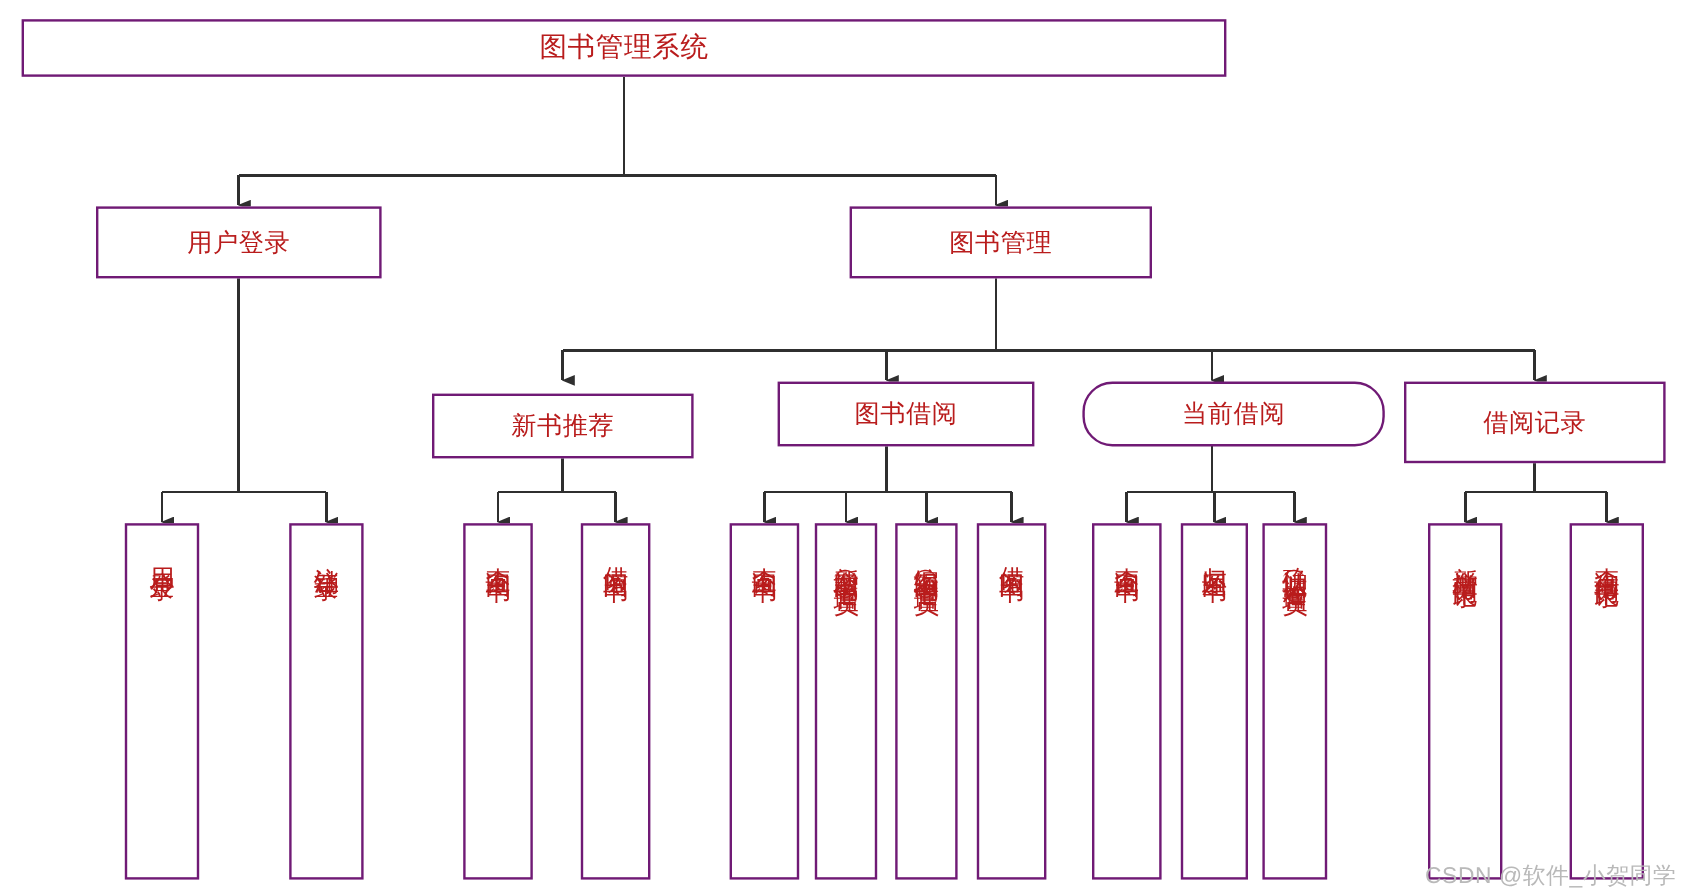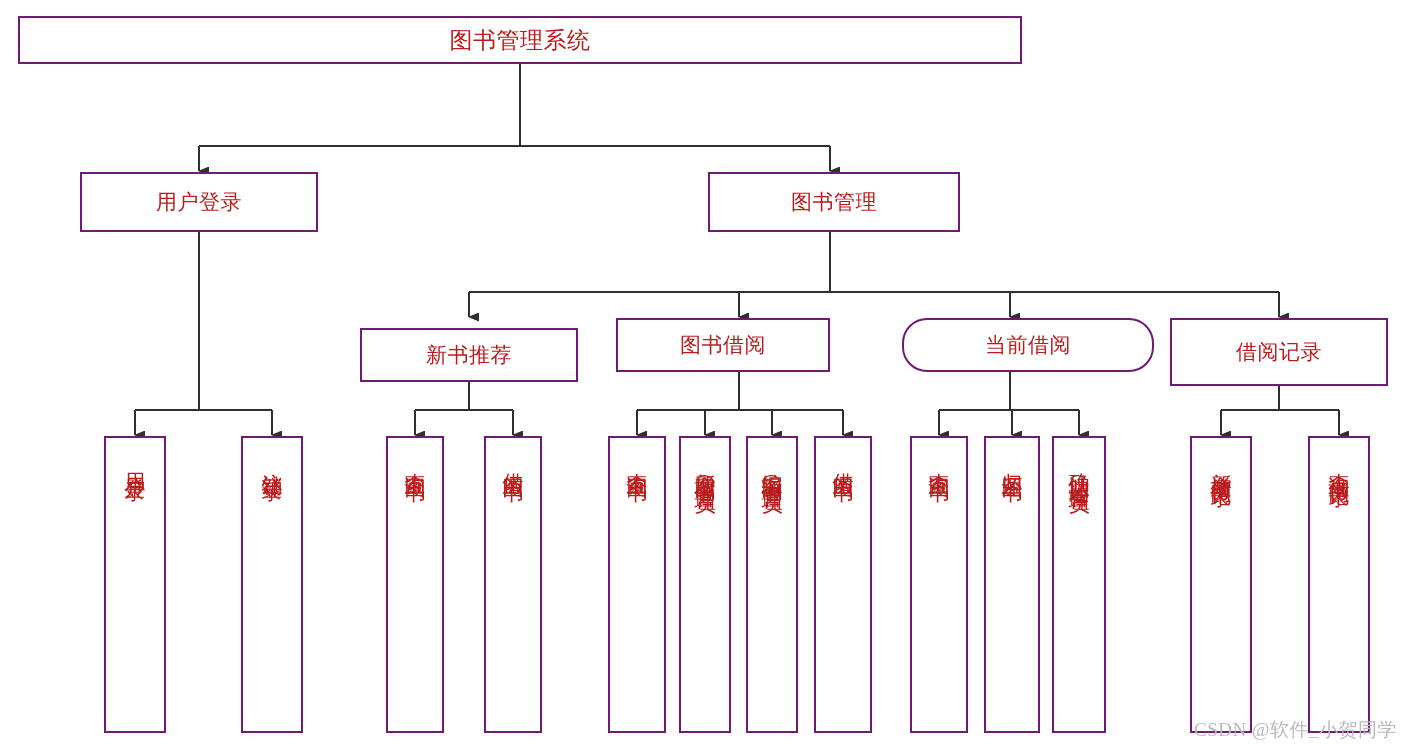--- a/index.html
+++ b/index.html
@@ -65,21 +65,21 @@
   .node.lvl1 .node-label { font-size: 21px; }
   .node.lvl2 .node-label { font-size: 21px; }
   .node.v .node-label   { font-size: 21px; }
 
   #watermark {
     position: absolute;
     right: 8px;
     bottom: 4px;
     font-size: 19px;
     color: #b9b9b9;
-    font-family: Liberation Serif, serif;
+    font-family: Liberation Sans, sans-serif;
     white-space: nowrap;
     letter-spacing: 0.5px;
   }
 </style>
 </head>
 <body>
 
 <div id="diagram-root">
 
   <svg id="edge-layer" viewBox="0 0 1405 747" width="1405" height="747" xmlns="http://www.w3.org/2000/svg">
@@ -131,21 +131,21 @@
       </div>
       <div class="node h lvl1" id="n-user-login" style="left: 80px; top: 172px; width: 238px; height: 60px;">
         <span class="node-label">用户登录</span>
       </div>
       <div class="node h lvl1" id="n-book-manage" style="left: 708px; top: 172px; width: 252px; height: 60px;">
         <span class="node-label">图书管理</span>
       </div>
       <div class="node h lvl2" id="n-new-book-rec" style="left: 360px; top: 328px; width: 218px; height: 54px;">
         <span class="node-label">新书推荐</span>
       </div>
-      <div class="node h lvl2" id="n-book-borrow" style="left: 616px; top: 318px; width: 214px; height: 54px;">
+      <div class="node h lvl2" id="n-book-borrow" style="left: 648px; top: 318px; width: 214px; height: 54px;">
         <span class="node-label">图书借阅</span>
       </div>
       <div class="node h lvl2" id="n-current-borrow" style="left: 902px; top: 318px; width: 252px; height: 54px; border-radius: 25px;">
         <span class="node-label">当前借阅</span>
       </div>
       <div class="node h lvl2" id="n-borrow-record" style="left: 1170px; top: 318px; width: 218px; height: 68px;">
         <span class="node-label">借阅记录</span>
       </div>
       <div class="node v leaf" id="leaf-user-login" style="left: 104px; top: 436px; width: 62px; height: 297px;">
         <span class="node-label">用户登录</span>

